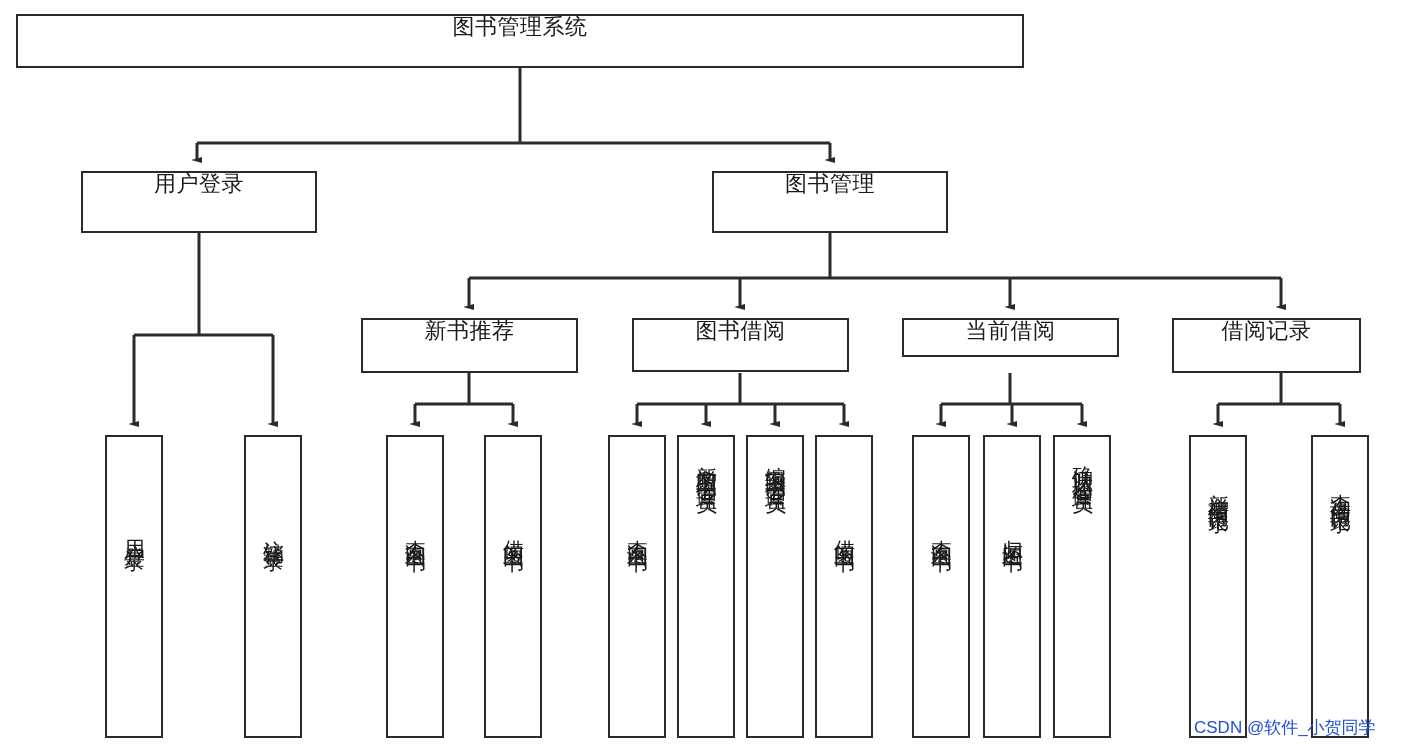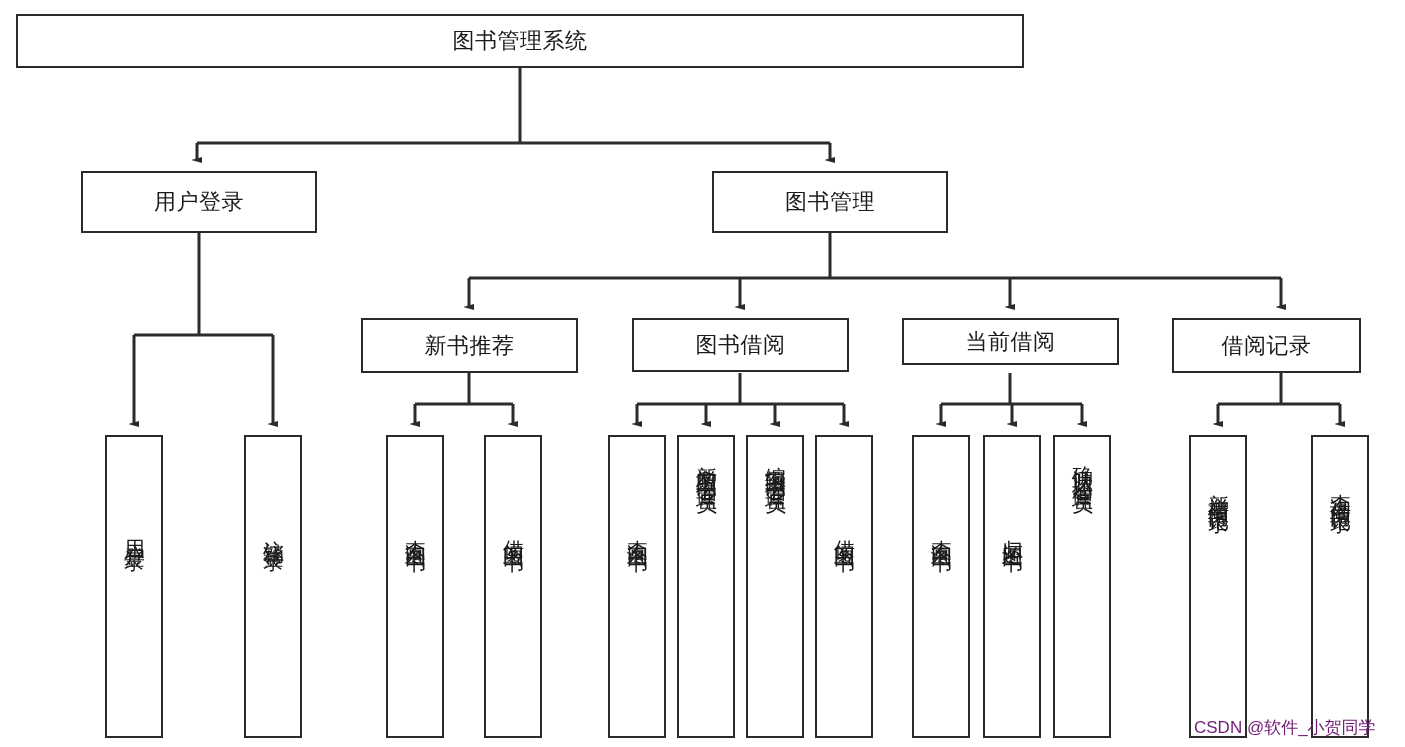--- a/index.html
+++ b/index.html
@@ -25,21 +25,20 @@
     left: 0;
     width: 1405px;
     height: 747px;
   }
   .node {
     position: absolute;
     box-sizing: border-box;
     background: #ffffff;
     border: 2px solid #2b2b2b;
     display: flex;
-    align-items: center;
     justify-content: center;
     z-index: 2;
   }
   .node-label {
     color: #1a1a1a;
     letter-spacing: 0.5px;
     white-space: nowrap;
   }
   .node.horiz .node-label {
     font-size: 22px;
@@ -55,21 +54,21 @@
     text-orientation: upright;
     font-size: 21px;
     line-height: 1.18;
     letter-spacing: 4px;
   }
   .node.vert.mid .node-label { margin-top: 86px; }
   .node.vert.tall .node-label { margin-top: 12px; }
   .node.vert.upper .node-label { margin-top: 40px; }
   .watermark {
     position: absolute;
-    color: #701a75;
+    color: #1d4ed8;
     font-size: 17px;
     white-space: nowrap;
     z-index: 3;
     font-family: "Liberation Sans", "DejaVu Sans", sans-serif;
   }
 </style>
 </head>
 <body>
 
 <div id="diagram-root">
@@ -134,21 +133,21 @@
   <div class="node horiz" style="left: 361px; top: 318px; width: 217px; height: 55px;">
     <span class="node-label">新书推荐</span>
   </div>
 
   <div class="node horiz" style="left: 712px; top: 171px; width: 236px; height: 62px;">
     <span class="node-label">图书管理</span>
   </div>
   <div class="node horiz" style="left: 632px; top: 318px; width: 217px; height: 54px;">
     <span class="node-label">图书借阅</span>
   </div>
-  <div class="node horiz" style="left: 902px; top: 318px; width: 217px; height: 47px;">
+  <div class="node horiz" style="left: 902px; top: 318px; width: 217px; height: 39px;">
     <span class="node-label">当前借阅</span>
   </div>
   <div class="node horiz" style="left: 1172px; top: 318px; width: 189px; height: 55px;">
     <span class="node-label">借阅记录</span>
   </div>
 
   <div class="node vert mid" style="left: 105px; top: 435px; width: 58px; height: 303px;">
     <span class="node-label">用户登录</span>
   </div>
   <div class="node vert mid" style="left: 244px; top: 435px; width: 58px; height: 303px;">

